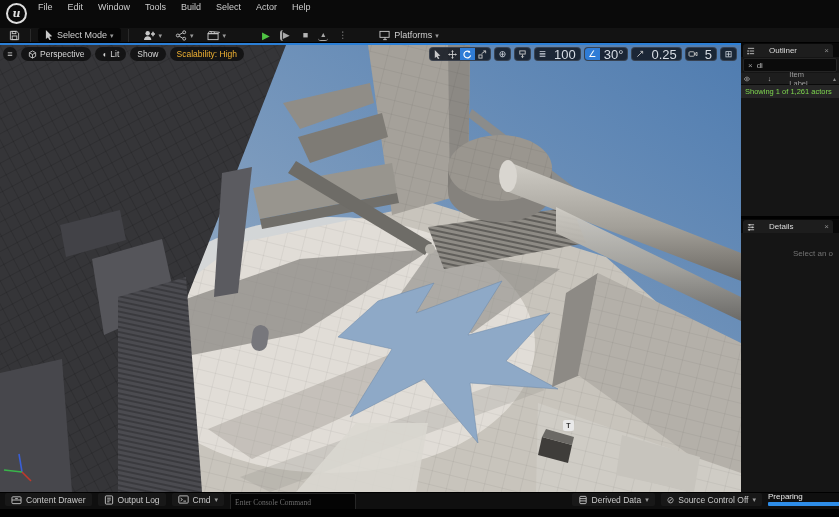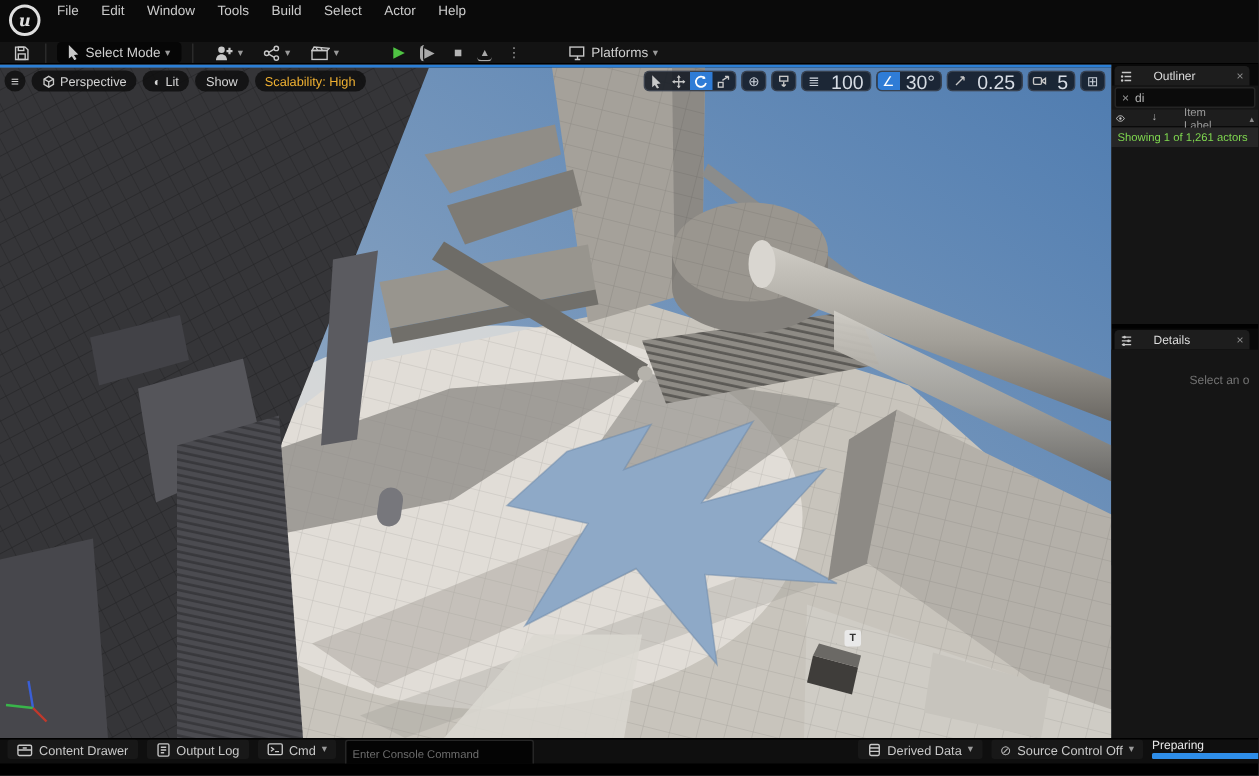--- a/index.html
+++ b/index.html
@@ -69,21 +69,21 @@
   .out-footer{height:13px;background:#262626;display:flex;align-items:center;padding:0 4px;font-size:7.5px;color:#7fd84f;white-space:nowrap}
   .gap2{height:3px;background:#010101}
   .details{flex:1;display:flex;flex-direction:column}
   .details-body{flex:1;background:#151515;position:relative;overflow:hidden}
   .empty-text{position:absolute;top:16px;left:52px;font-size:8px;color:#737373;white-space:nowrap}
   
   .statusbar{height:17px;background:#0f0f0f;border-top:1px solid #000;display:flex;align-items:flex-start;gap:6px;
              padding:0 5px;font-size:8.5px;color:#c9c9c9;overflow:hidden;position:relative}
   .sb-btn{display:flex;align-items:center;gap:4px;background:#181818;height:13px;padding:0 6px;border-radius:2px;white-space:nowrap}
   .console{width:126px;height:18px;background:#040404;border:1px solid #262626;border-radius:2px;color:#6d6d6d;
-           font-family:Liberation Sans, sans-serif;font-size:7.5px;padding:0 4px;outline:none}
+           font-family:Liberation Serif, serif;font-size:7.5px;padding:0 4px;outline:none}
   .console::placeholder{color:#6d6d6d}
   .spacer{flex:1}
   .progress{display:flex;flex-direction:column;justify-content:center;gap:1px;width:74px;margin-right:-8px}
   .progress-label{font-size:8px;color:#eaeaea;line-height:1}
   .progress-bar{height:4px;background:#2e8de8;border-radius:1px;width:100%}
   .ic{stroke:#c8c8c8;fill:none;stroke-width:1}
   .icf{fill:#c8c8c8;stroke:none}
 </style>
 </head>
 <body>

